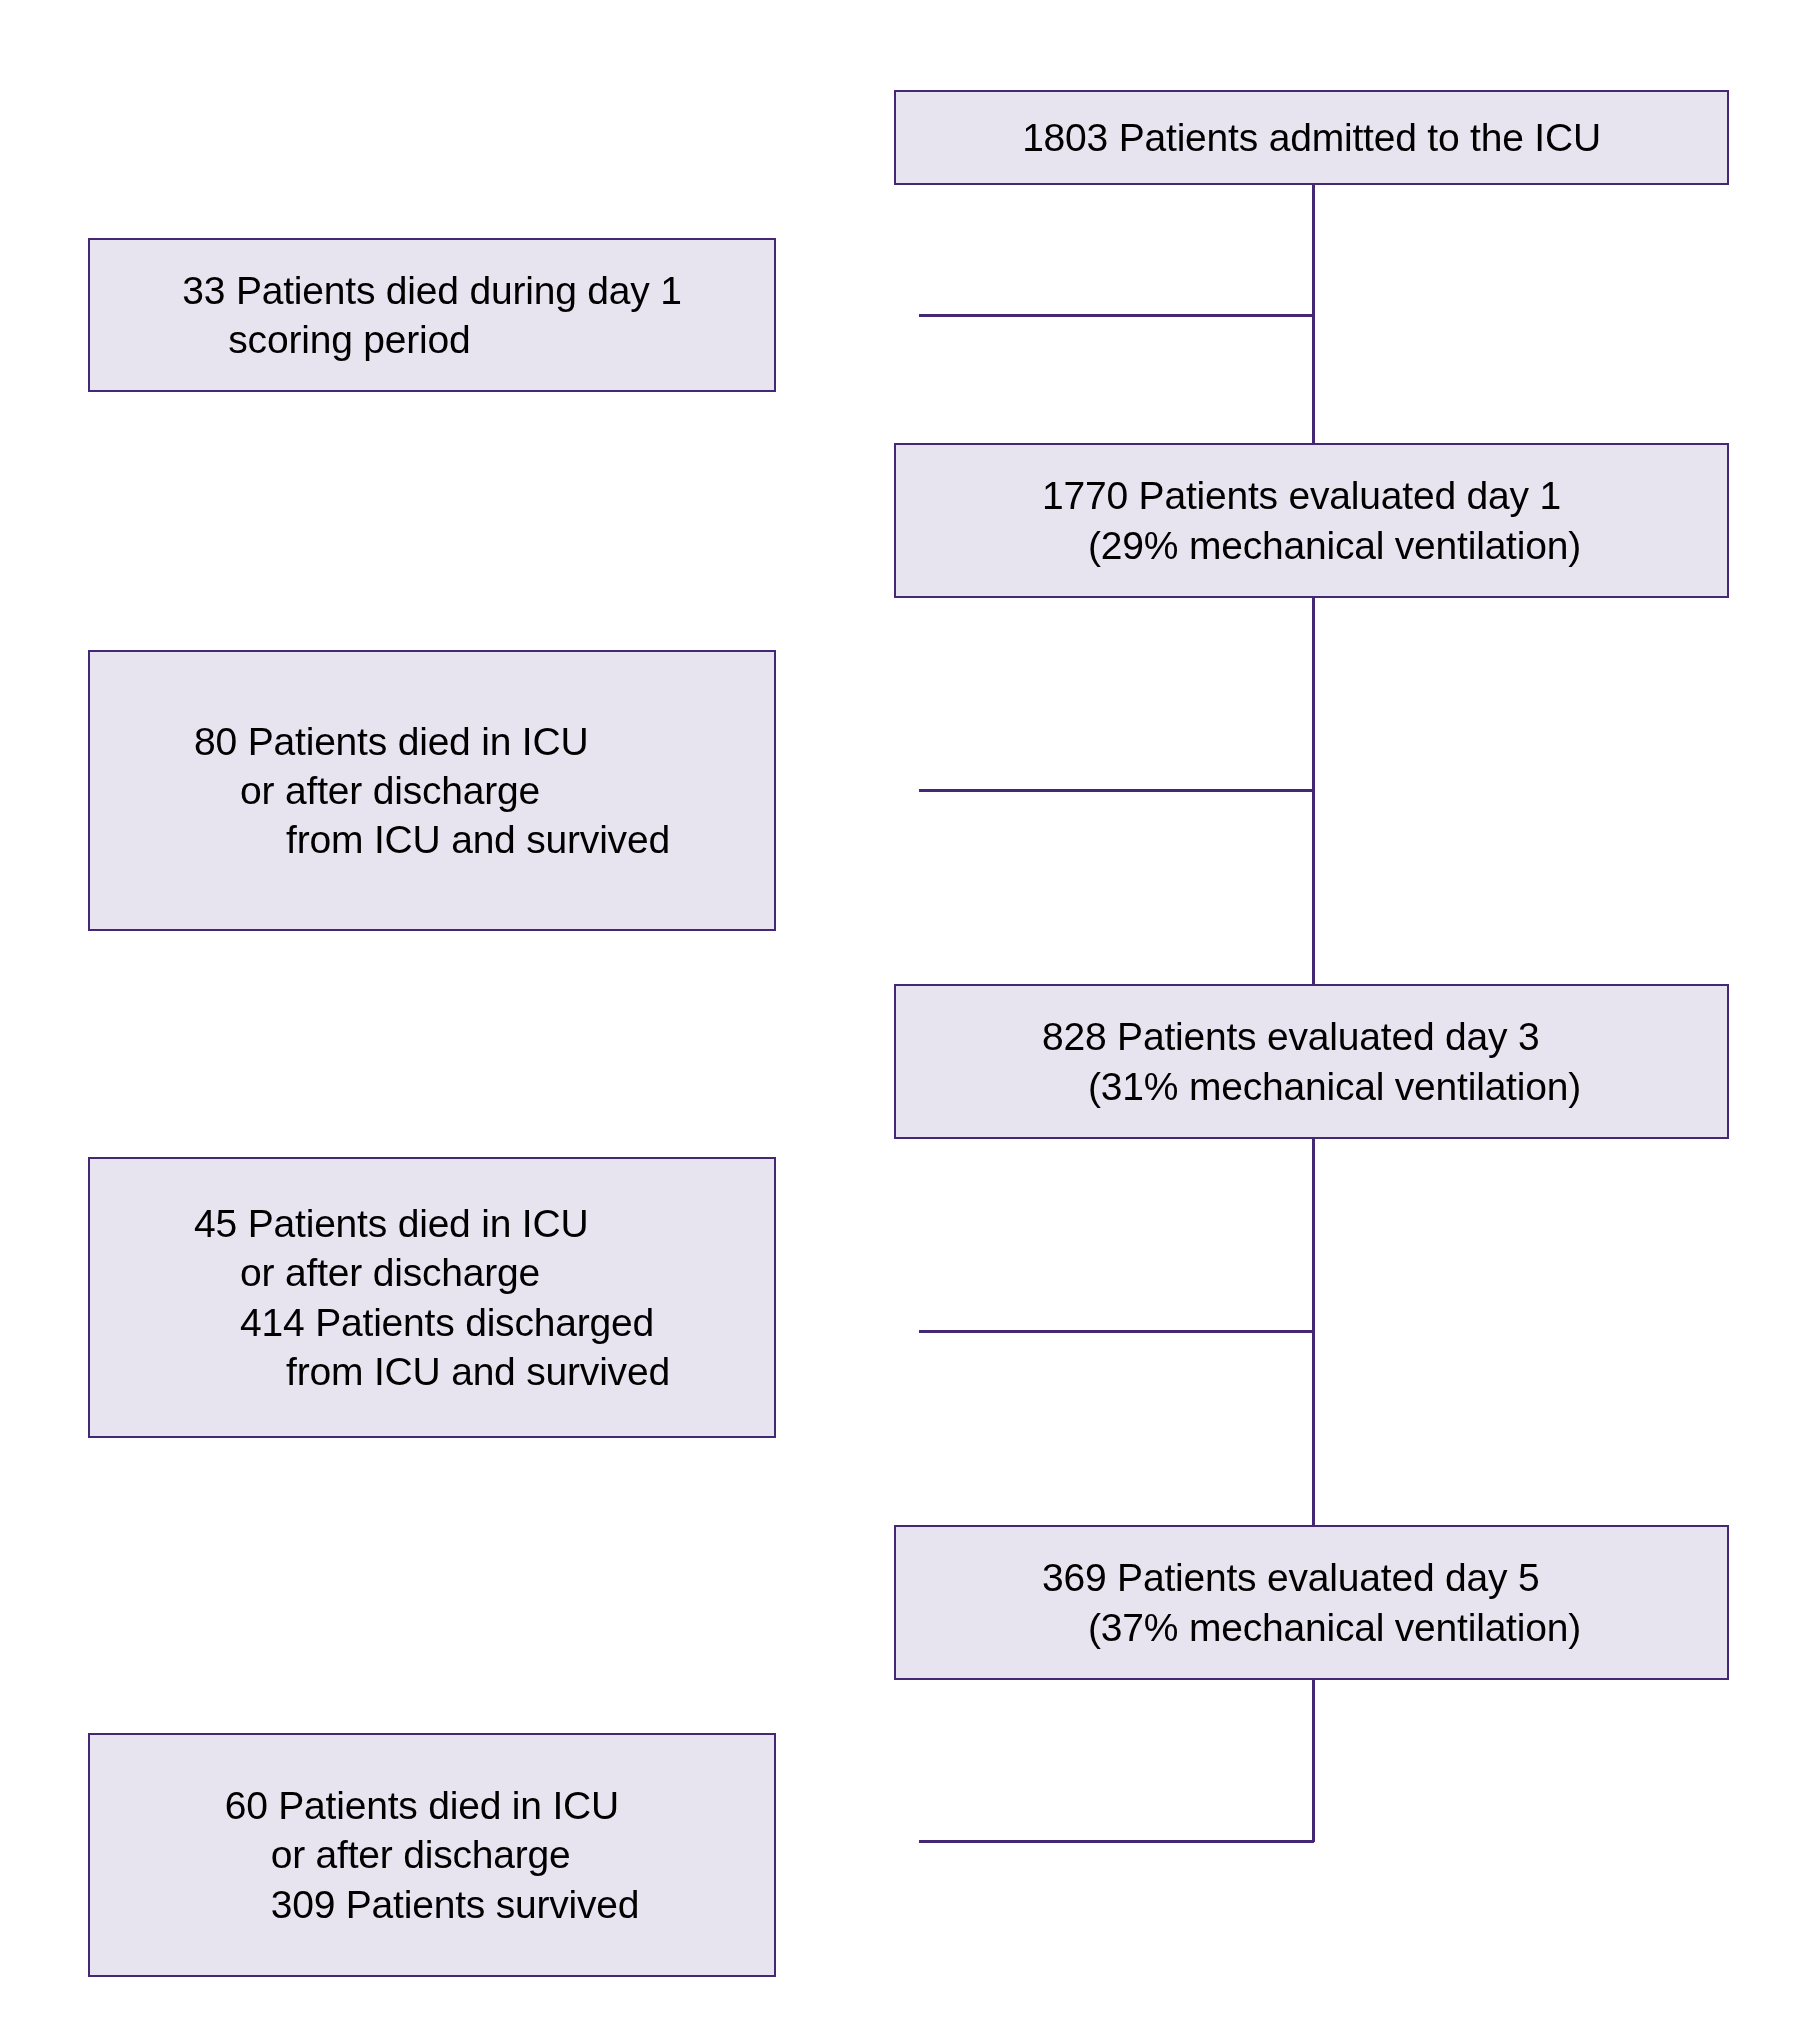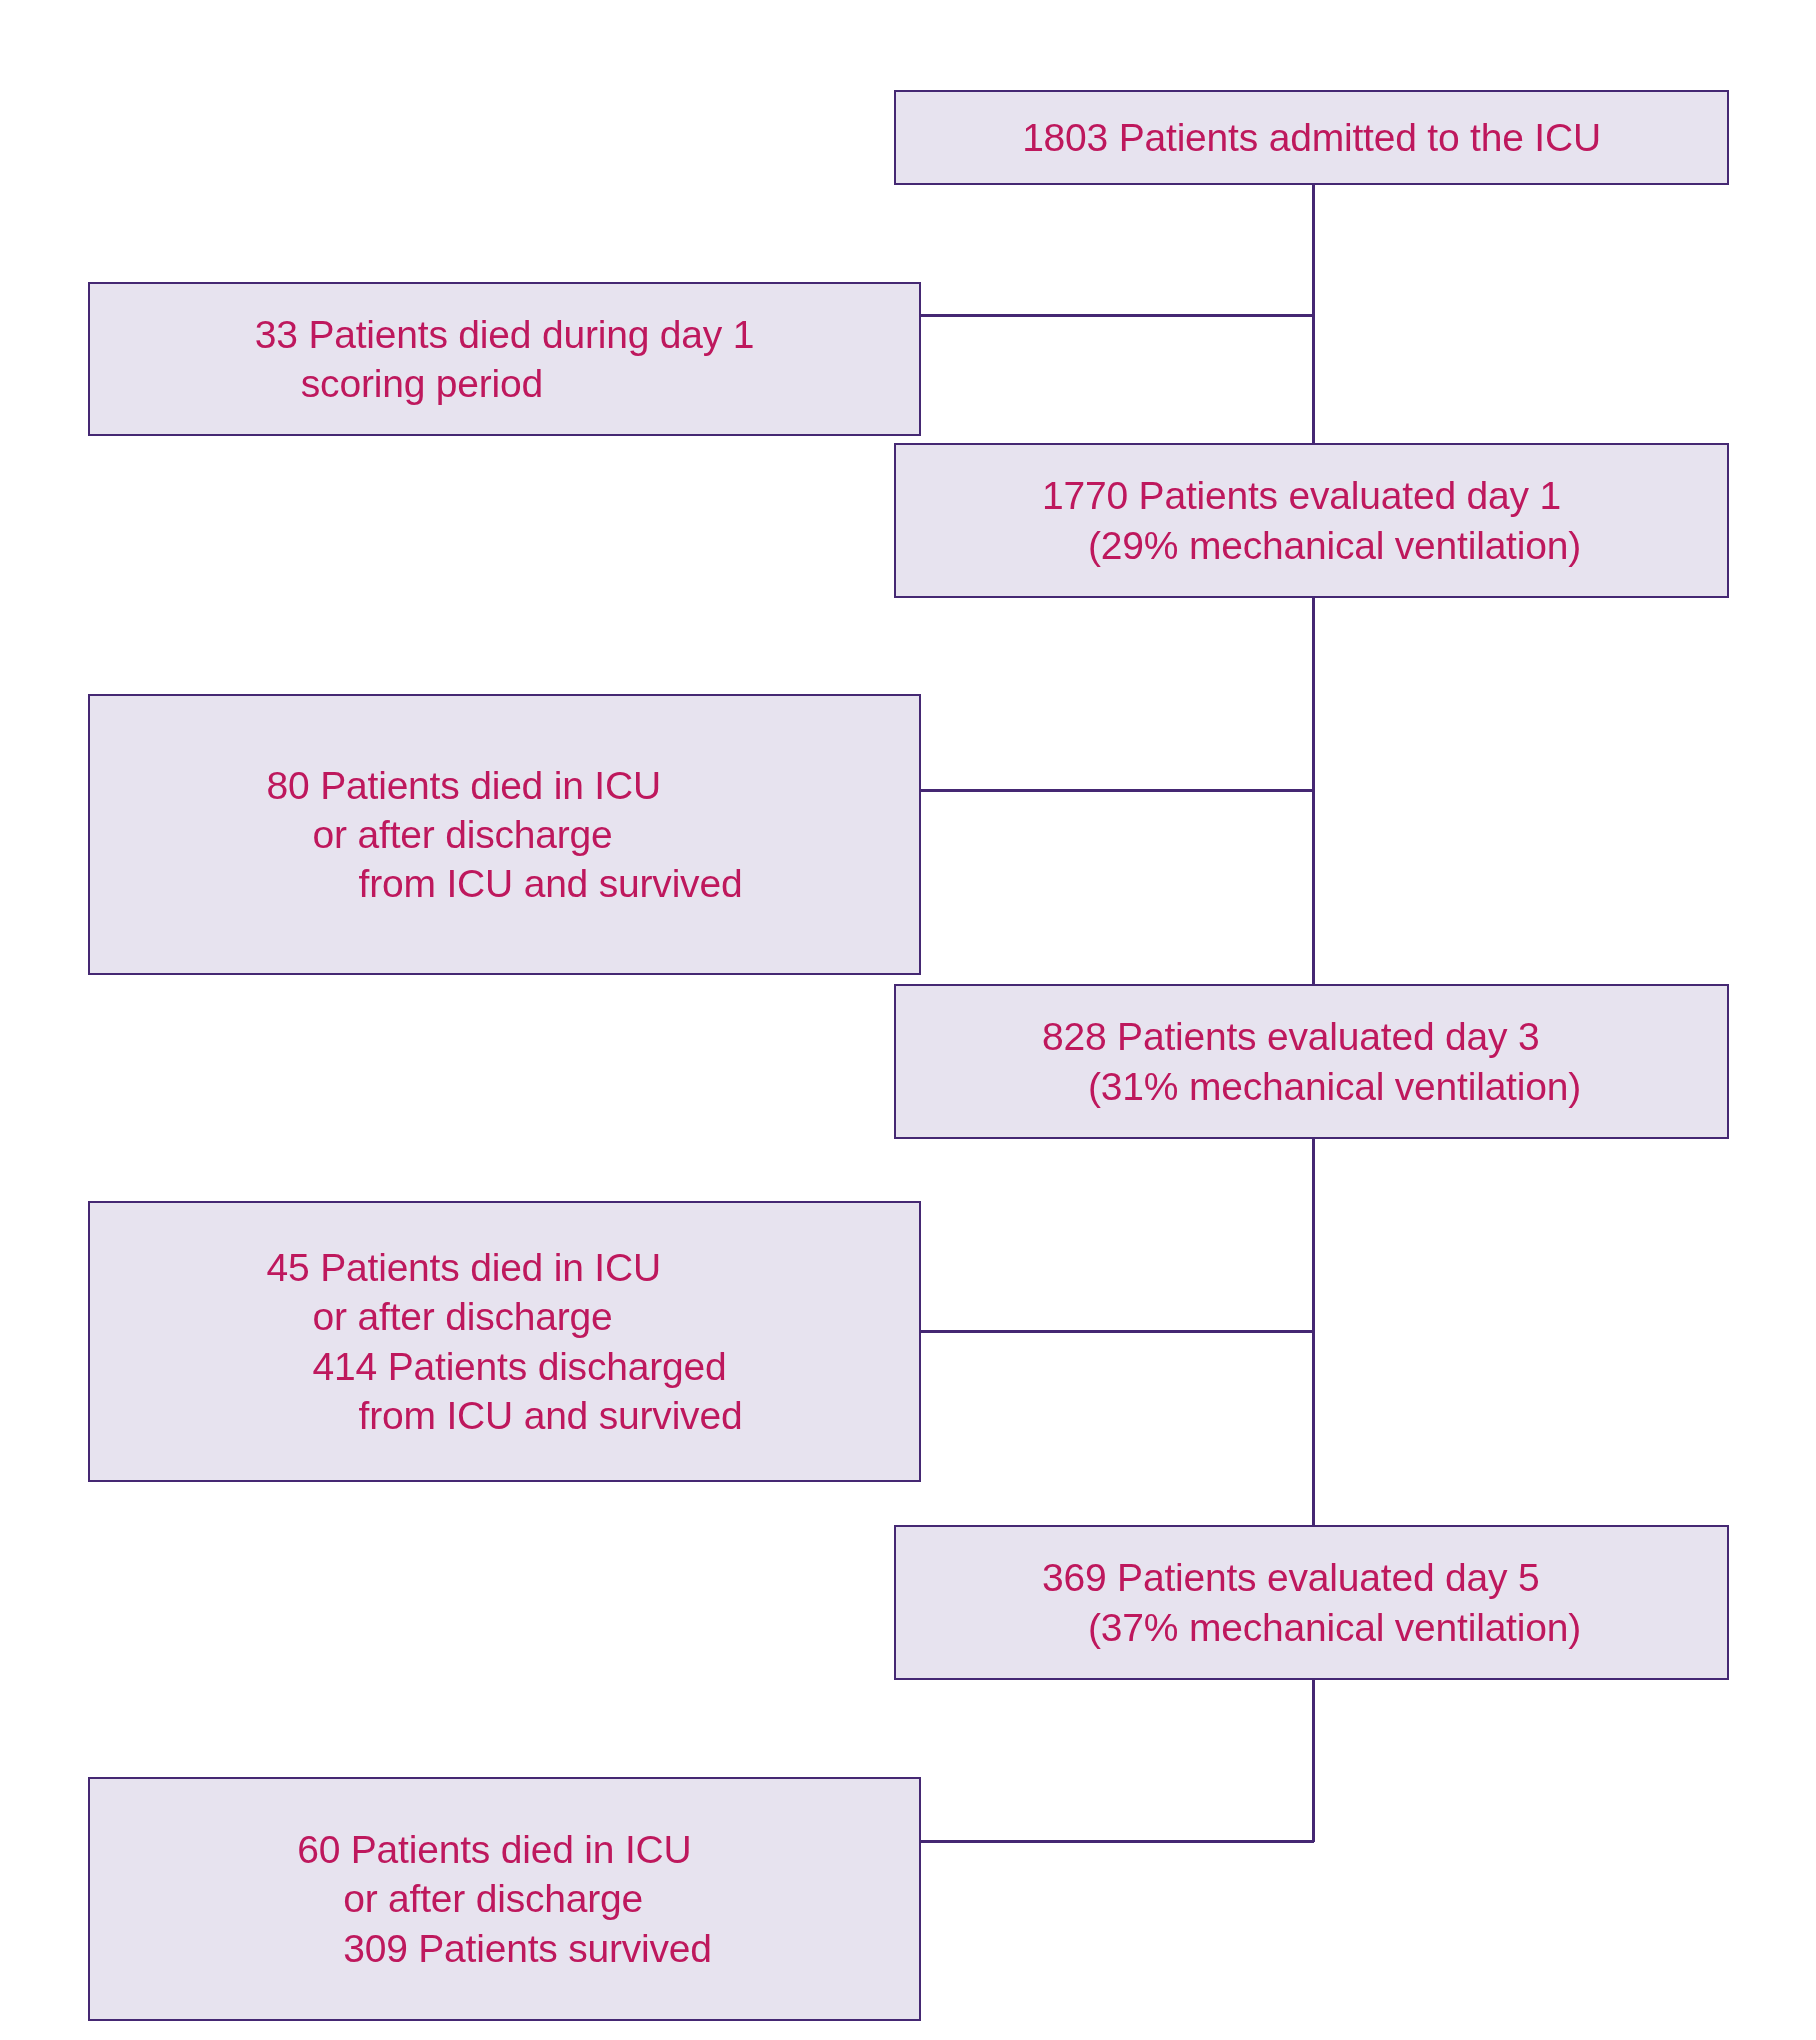--- a/index.html
+++ b/index.html
@@ -20,21 +20,21 @@
 
   
   .node {
     position: absolute;
     box-sizing: border-box;
     background: #e7e3ef;
     border: 2.7px solid #452873;
     display: flex;
     flex-direction: column;
     justify-content: center;
-    color: #be185d;
+    color: #000000;
     font-size: 39px;
     line-height: 1.26;
     letter-spacing: -0.2px;
     font-family: "Liberation Sans", "DejaVu Sans", sans-serif;
   }
   .node .line {
     display: block;
     white-space: pre;
   }
 
@@ -42,23 +42,22 @@
   .node.main {
     left: 894px;
     width: 835px;
     align-items: center;
   }
   .node.main .lines { text-align: left; }
 
   
   .node.side {
     left: 88px;
-    width: 833px;
+    width: 688px;
     align-items: center;
-    margin-top: 44px;
   }
   .node.side .lines { text-align: left; }
 
   
   .ind1 { padding-left: 46px; }
   .ind2 { padding-left: 92px; }
 
   
   .conn {
     position: absolute;

